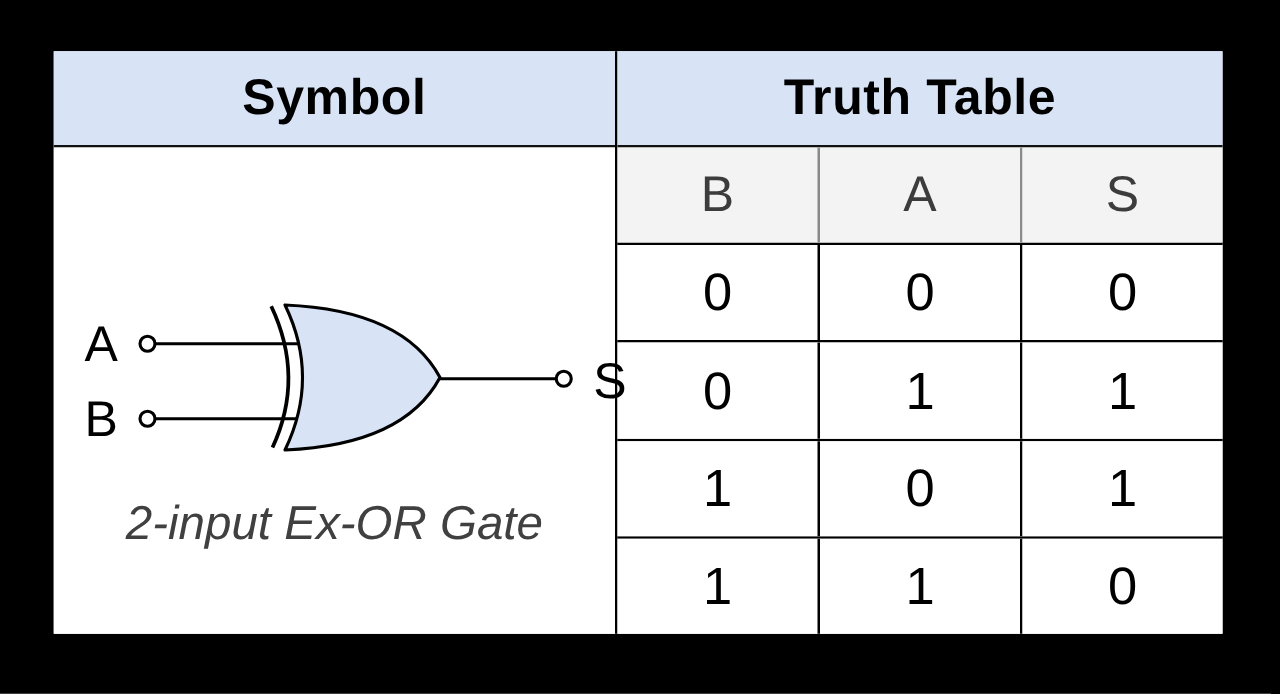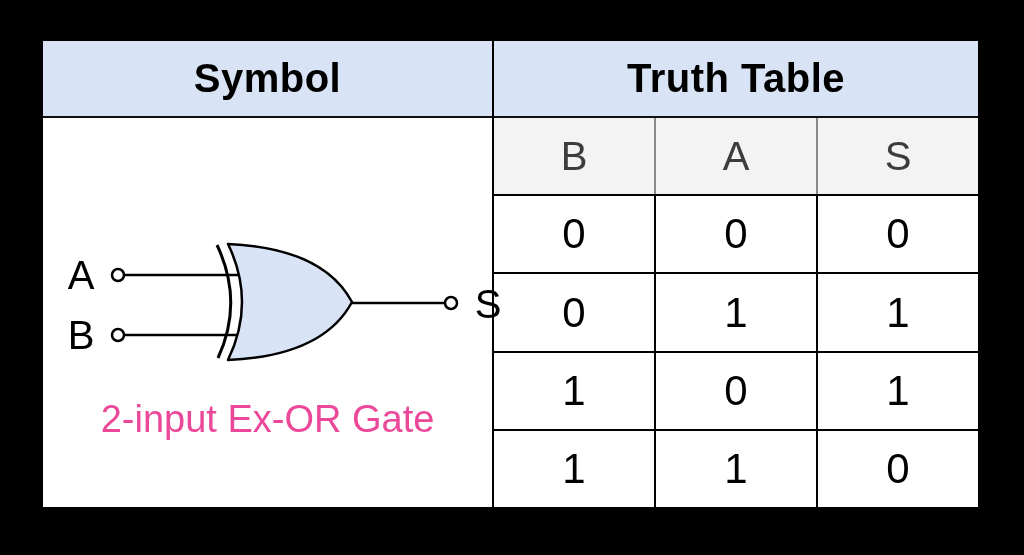--- a/index.html
+++ b/index.html
@@ -36,21 +36,22 @@
     position:relative;
     background:#fff;
   }
   .symbol-body svg { position:absolute; left:0; top:0; }
   .gate-caption {
     position:absolute;
     left:0; top:280px;
     width:100%;
     text-align:center;
     font-size:38px;
-    color:#ec4899;
+    color:#404040;
+    font-style:italic;
   }
   .tt-grid { flex:1; display:flex; flex-direction:column; }
   .tt-row { flex:1; display:flex; border-bottom:2px solid #000; }
   .tt-row:last-child { border-bottom:none; }
   .tt-cell {
     flex:1;
     display:flex; align-items:center; justify-content:center;
     border-right:2px solid #000;
     font-size:42px;
     color:#000;

